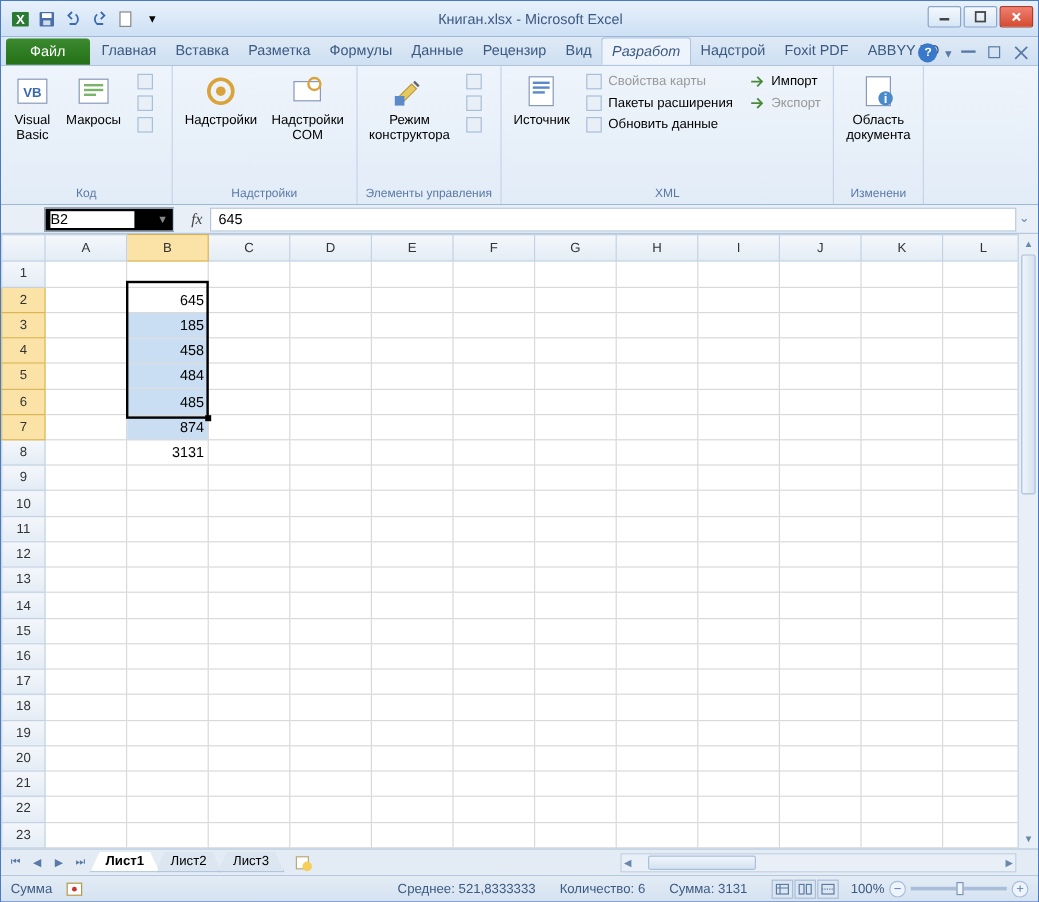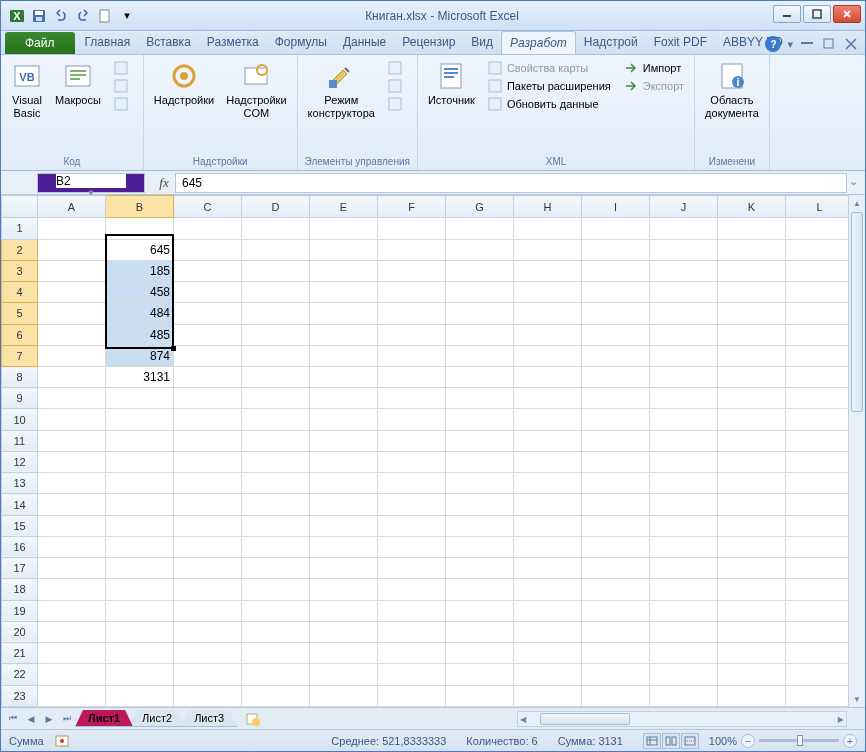--- a/index.html
+++ b/index.html
@@ -30,21 +30,21 @@
 .group-label { text-align:center; font-size:10px; color:#5a7aa6; padding:2px 0 3px; }
 .big-btn { display:flex; flex-direction:column; align-items:center; padding:3px 6px; cursor:pointer; border-radius:3px; text-align:center; line-height:1.2; }
 .big-btn .ico32 { width:32px; height:32px; margin-bottom:2px; }
 .small-btns { display:flex; flex-direction:column; gap:0; padding:2px; }
 .small-btn { display:flex; align-items:center; gap:4px; padding:1px 4px; cursor:pointer; border-radius:2px; white-space:nowrap; }
 .small-btn.disabled { color:#999; cursor:default; }
 .ico16 { width:16px; height:16px; flex-shrink:0; }
 
 
 .formula-bar { height:24px; background:#e8eff7; display:flex; align-items:center; border-bottom:1px solid #b5c7dd; position:relative; }
-.name-box { width:108px; height:20px; margin:0 8px 0 36px; background:#4c1d95; border:1px solid #b5c7dd; padding:0 4px; display:flex; align-items:center; justify-content:space-between;flex-direction:column; }
+.name-box { width:108px; height:20px; margin:0 8px 0 36px; background:#000000; border:1px solid #b5c7dd; padding:0 4px; display:flex; align-items:center; justify-content:space-between; }
 .name-box input { border:none; width:70px; font-size:12px; outline:none; }
 .fx-btn { width:22px; height:20px; display:flex; align-items:center; justify-content:center; font-style:italic; font-family:"Times New Roman"; font-size:13px; cursor:pointer; color:#444; }
 .formula-input { flex:1; height:20px; background:#fff; border:1px solid #b5c7dd; padding:0 6px; display:flex; align-items:center; margin-right:18px; }
 .formula-input input { border:none; width:100%; font-size:12px; outline:none; }
 .fb-expand { position:absolute; right:4px; top:4px; width:12px; height:16px; cursor:pointer; color:#6a87ad; }
 
 
 .grid-area { flex:1; display:flex; overflow:hidden; position:relative; }
 .grid-table { border-collapse:collapse; table-layout:fixed; }
 .col-header th { background:linear-gradient(#f4f7fb,#e3ecf5); border:1px solid #c2d1e3; height:20px; font-weight:normal; color:#333; text-align:center; }
@@ -57,21 +57,21 @@
 td.active { background:#fff; }
 .selection-border { position:absolute; border:2px solid #000; pointer-events:none; }
 .fill-handle { position:absolute; width:5px; height:5px; background:#000; pointer-events:none; }
 
 
 .sheet-bar { height:22px; background:#e3ecf5; display:flex; align-items:center; border-top:1px solid #b5c7dd; position:relative; }
 .sheet-nav { display:flex; padding:0 4px; gap:2px; }
 .sheet-nav-btn { width:16px; height:16px; display:flex; align-items:center; justify-content:center; cursor:pointer; color:#5a7aa6; font-size:9px; }
 .sheet-tabs { display:flex; align-items:flex-end; }
 .sheet-tab { padding:2px 12px; background:#dce6f1; border:1px solid #a9bfd9; border-top:none; clip-path:polygon(8px 0,calc(100% - 8px) 0,100% 100%,0 100%); margin-left:-4px; font-size:11px; cursor:pointer; }
-.sheet-tab.active { background:#be185d; font-weight:bold; position:relative; z-index:1; }
+.sheet-tab.active { background:#ffffff; font-weight:bold; position:relative; z-index:1; }
 .new-sheet { width:24px; height:16px; display:flex; align-items:center; justify-content:center; cursor:pointer; margin-left:4px; }
 .hscroll { position:absolute; right:18px; bottom:2px; width:330px; height:16px; background:#e8eff7; border:1px solid #c2d1e3; display:flex; align-items:center; }
 .hscroll-thumb { width:90px; height:12px; background:linear-gradient(#f0f5fb,#d5e2f1); border:1px solid #a9bfd9; margin-left:12px; border-radius:2px; }
 
 
 .status-bar { height:22px; background:linear-gradient(#e3ecf5,#d5e2f1); display:flex; align-items:center; padding:0 8px; font-size:11px; color:#3b5a82; border-top:1px solid #b5c7dd; }
 .status-bar .spacer { flex:1; }
 .status-bar .seg { margin:0 10px; }
 .view-btns { display:flex; gap:1px; margin:0 10px; }
 .view-btn { width:18px; height:16px; background:#dce6f1; border:1px solid #a9bfd9; cursor:pointer; display:flex; align-items:center; justify-content:center; }

